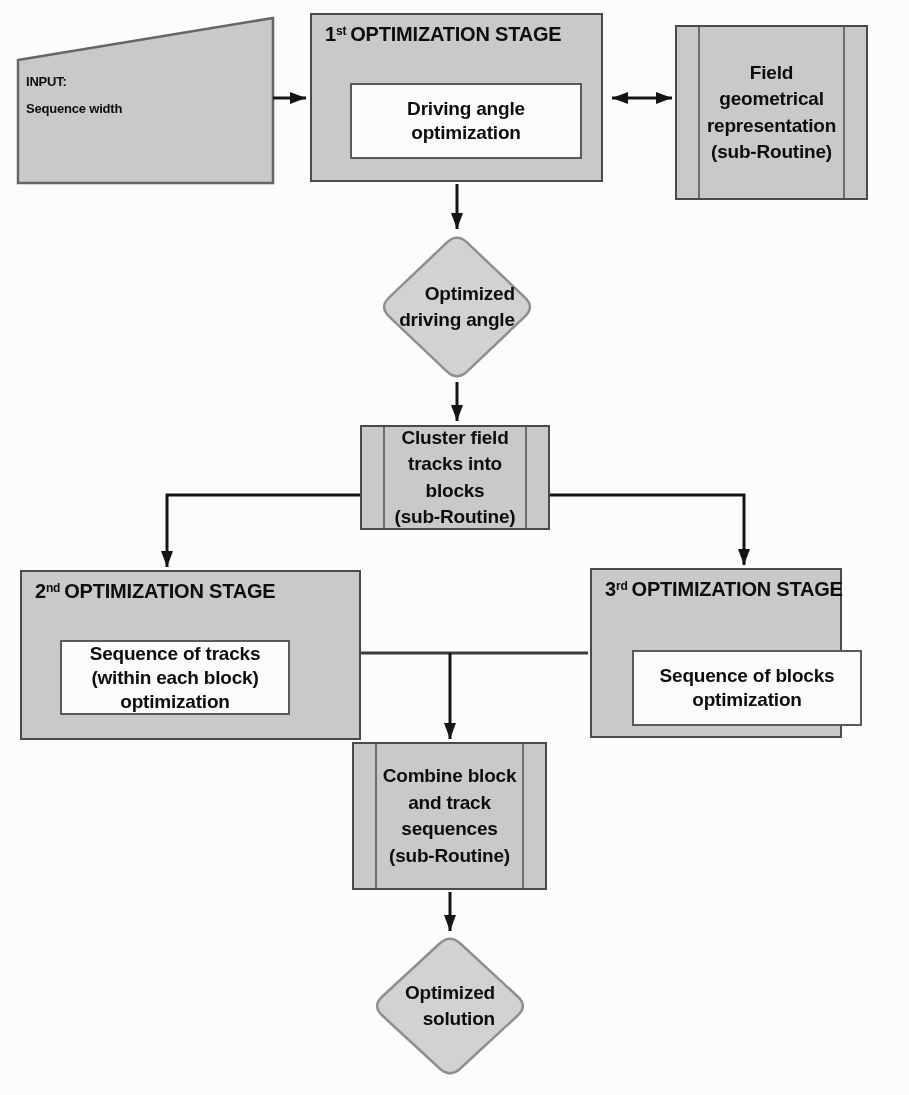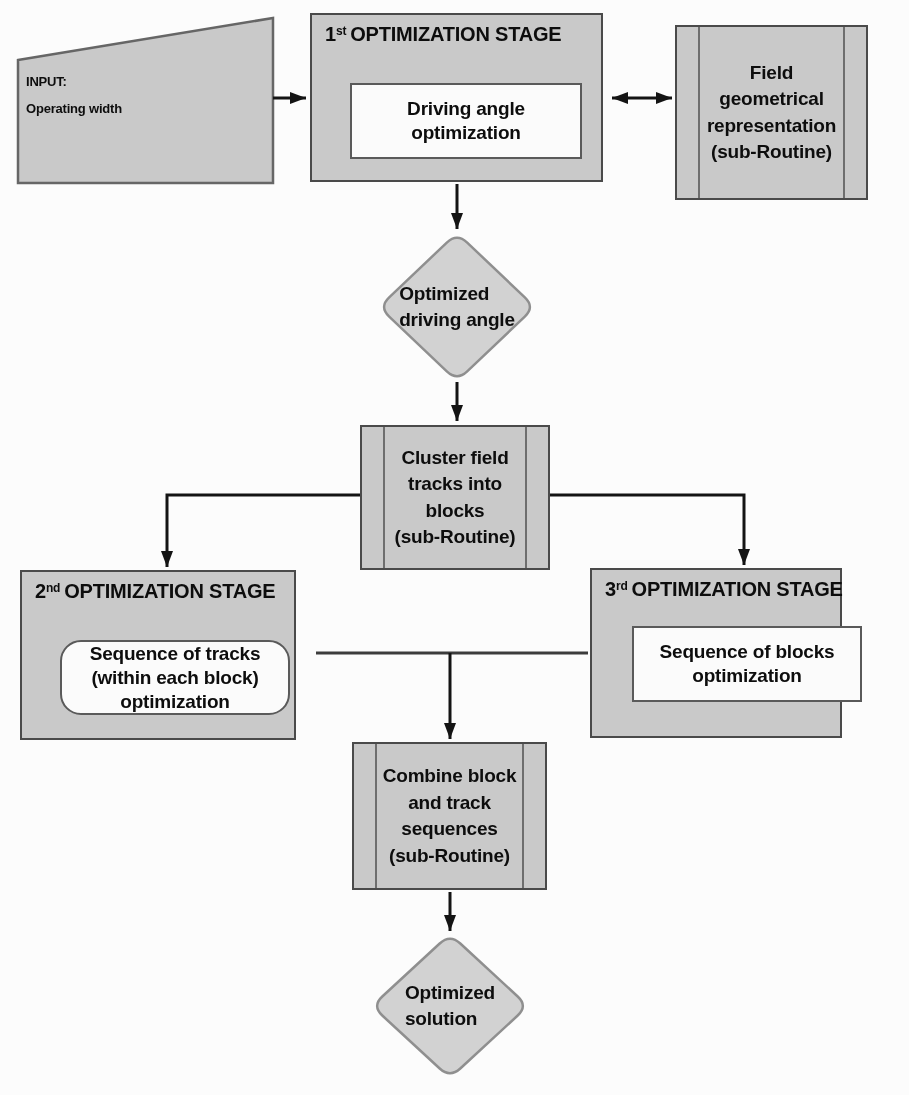--- a/index.html
+++ b/index.html
@@ -36,37 +36,37 @@
   }
   .stage-title sup{font-size:12px; vertical-align:6px;}
   .stage-title .title-rest{margin-left:4px;}
   .inner-box{
     position:absolute; background:var(--inner-fill); border:2px solid var(--inner-border);
     box-sizing:border-box; display:flex; align-items:center; justify-content:center;
     text-align:center; font-size:19px; line-height:24px; letter-spacing:-0.2px;
   }
   #stage1{left:310px; top:13px; width:293px; height:169px;padding-left:8px;}
   #stage1 .inner-box{left:38px; top:68px; width:232px; height:76px;}
-  #stage2{left:20px; top:570px; width:276px; height:170px;}
-  #stage2 .inner-box{left:38px; top:68px; width:230px; height:75px;border-radius:21px;}
+  #stage2{left:20px; top:570px; width:341px; height:170px;}
+  #stage2 .inner-box{left:38px; top:68px; width:230px; height:75px;}
   #stage3{left:590px; top:568px; width:252px; height:170px;}
-  #stage3 .inner-box{left:40px; top:56px; width:230px; height:76px;}
+  #stage3 .inner-box{left:40px; top:80px; width:230px; height:76px;}
   .sub-box{
     position:absolute; background:var(--box-fill); border:2.5px solid var(--box-border);
     box-sizing:border-box; display:flex; align-items:center; justify-content:center;
     text-align:center; font-size:19px; line-height:26.5px; letter-spacing:-0.2px;
   }
   .sub-line{position:absolute; top:0; bottom:0; width:2px; background:var(--subline);}
   .sub-line.left{left:21px;} .sub-line.right{right:21px;}
   #field-geometry{left:675px; top:25px; width:193px; height:175px;}
-  #cluster{left:360px; top:425px; width:190px; height:145px;}
+  #cluster{left:360px; top:425px; width:190px; height:105px;}
   #combine{left:352px; top:742px; width:195px; height:148px;align-items:center;}
   .diamond-label{
     position:absolute; display:flex; align-items:center; justify-content:center;
-    text-align:left; font-size:19px; line-height:26px; letter-spacing:-0.2px;
+    text-align:right; font-size:19px; line-height:26px; letter-spacing:-0.2px;
   }
   #decision1-label{left:379px; top:237px; width:156px; height:140px;}
   #decision2-label{left:371px; top:938px; width:158px; height:136px;}
 </style>
 </head>
 <body>
 
 <div class="canvas">
 
   <svg class="layer" width="909" height="1095" viewBox="0 0 909 1095">
@@ -87,21 +87,21 @@
     <path class="conn" d="M457,382 V421" marker-end="url(#ah)"></path>
     <path class="conn" d="M360,495 L167,495 L167,567" marker-end="url(#ah)"></path>
     <path class="conn" d="M550,495 L744,495 L744,565" marker-end="url(#ah)"></path>
     <path class="conn-thin" d="M316,653 H588"></path>
     <path class="conn" d="M450,653 V739" marker-end="url(#ah)"></path>
     <path class="conn" d="M450,892 V931" marker-end="url(#ah)"></path>
   </svg>
 
   <div class="input-text">
     <div>INPUT:</div>
-    <div>Operating width</div>
+    <div>Sequence width</div>
   </div>
 
   <div class="stage-box" id="stage1">
     <div class="stage-title">
       <span>1</span><sup>st</sup><span class="title-rest">OPTIMIZATION STAGE</span>
     </div>
     <div class="inner-box preline">Driving angle
 optimization</div>
   </div>
 

